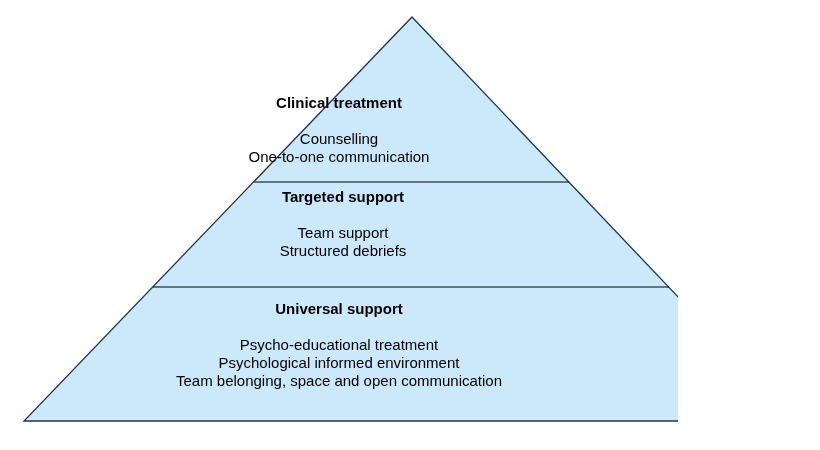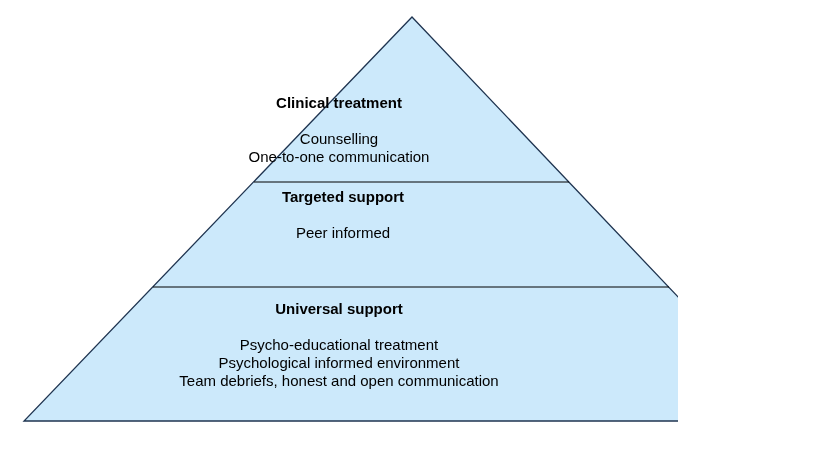--- a/index.html
+++ b/index.html
@@ -71,26 +71,27 @@
     <div class="tier-heading">Clinical treatment</div>
     <div class="tier-items">
       <div class="tier-item">Counselling</div>
       <div class="tier-item">One-to-one communication</div>
     </div>
   </div>
 
   <div class="tier tier2">
     <div class="tier-heading">Targeted support</div>
     <div class="tier-items">
-      <div class="tier-item">Peer informed</div>
+      <div class="tier-item">Team support</div>
+      <div class="tier-item">Structured debriefs</div>
     </div>
   </div>
 
   <div class="tier tier3">
     <div class="tier-heading">Universal support</div>
     <div class="tier-items">
       <div class="tier-item">Psycho-educational treatment</div>
       <div class="tier-item">Psychological informed environment</div>
-      <div class="tier-item">Team debriefs, honest and open communication</div>
+      <div class="tier-item">Team belonging, space and open communication</div>
     </div>
   </div>
 
 </div>
 
 </body></html>

